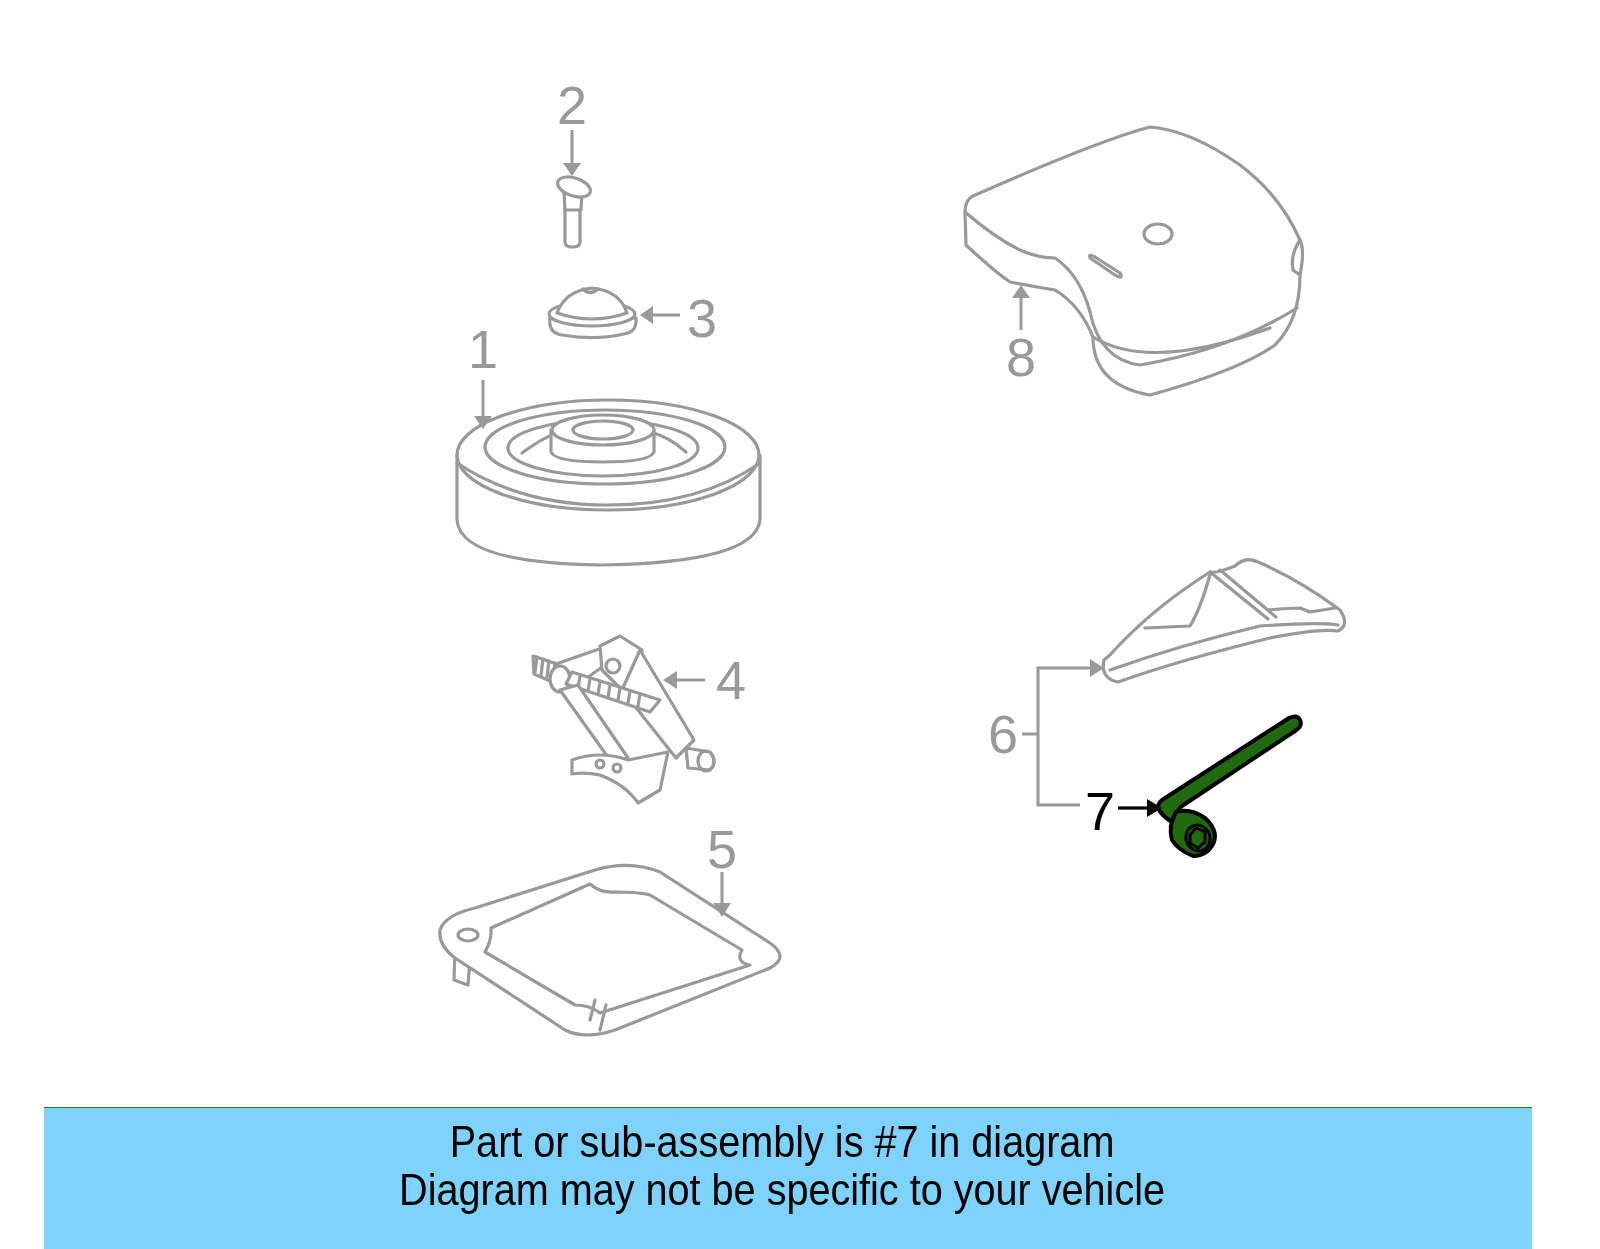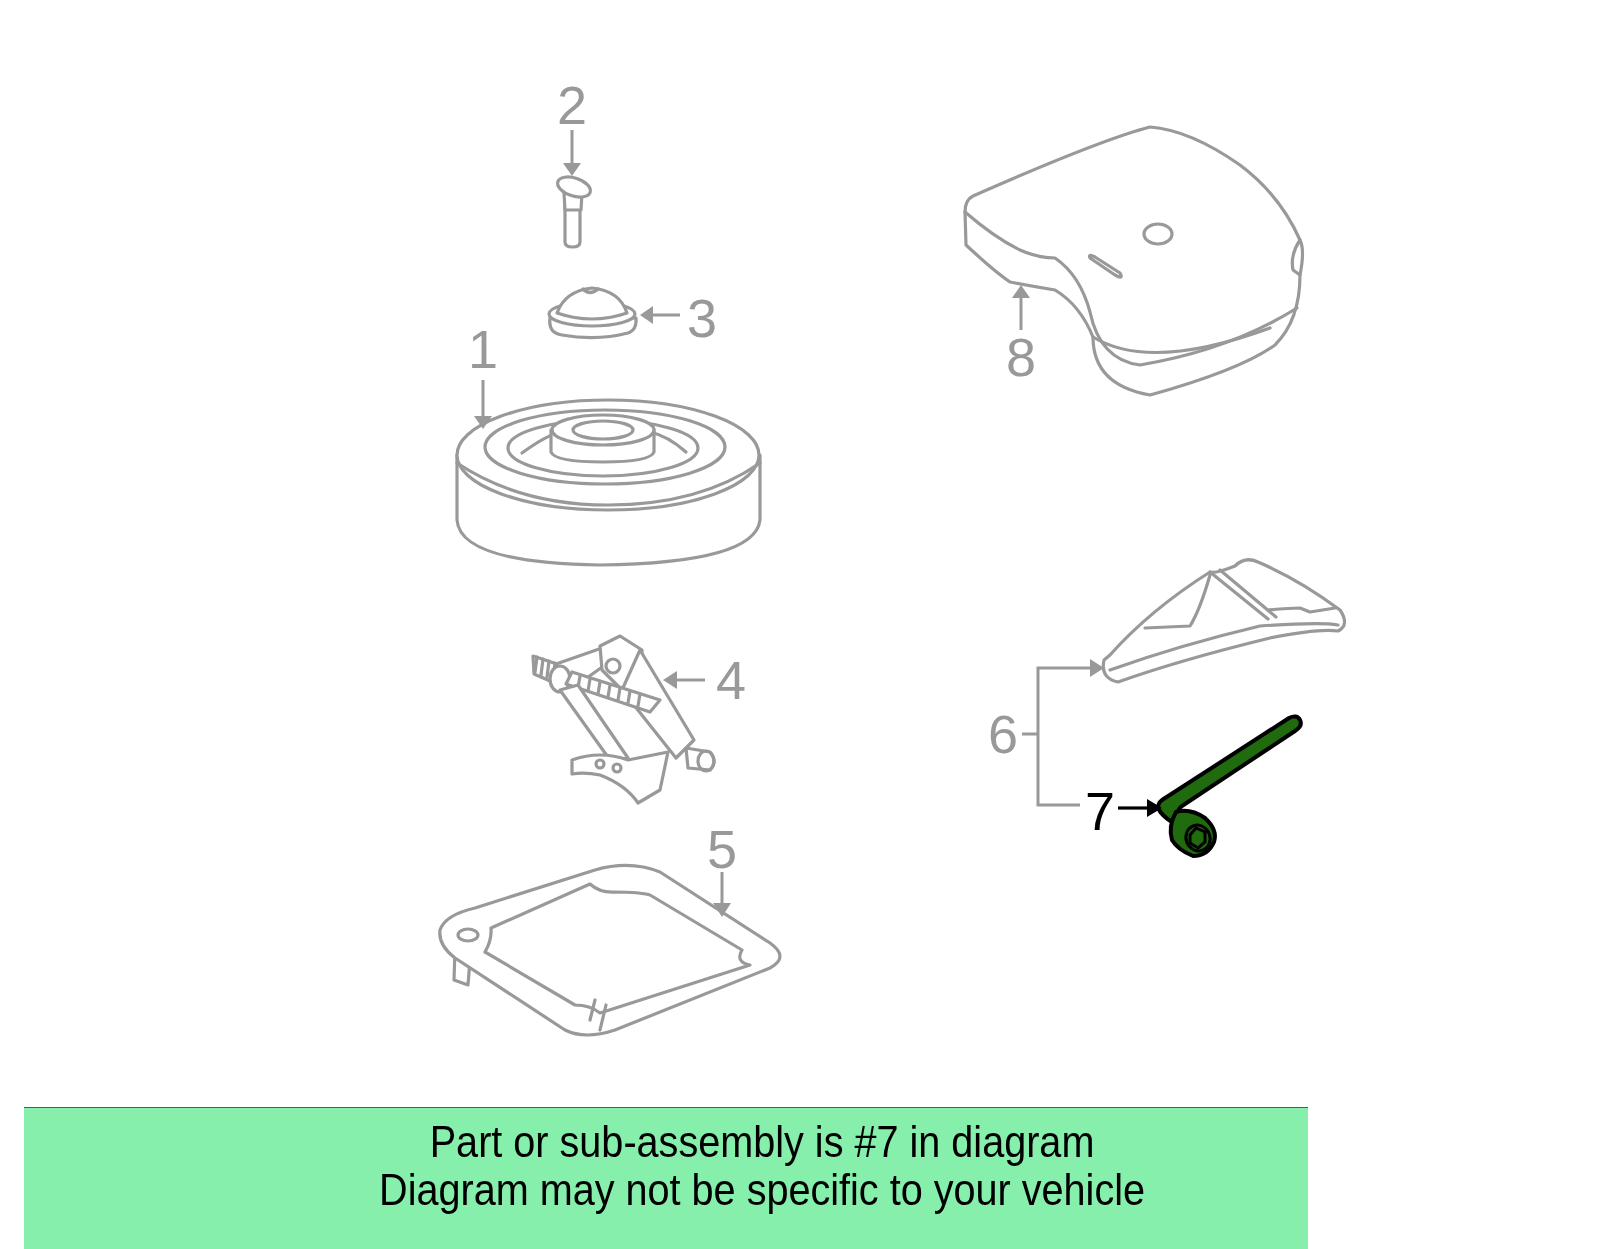--- a/index.html
+++ b/index.html
@@ -8,21 +8,21 @@
     .part { fill: none; stroke: #999999; stroke-width: 3.2; stroke-linejoin: round; stroke-linecap: round; }
     .part-fill { fill: #ffffff; stroke: #999999; stroke-width: 3.2; stroke-linejoin: round; stroke-linecap: round; }
     .leader { fill: none; stroke: #999999; stroke-width: 3; }
     .arrowhead { fill: #999999; stroke: none; }
     .callout { font-family: "Liberation Sans", sans-serif; font-size: 54px; fill: #999999; }
     .callout-active { fill: #000000; }
     .leader-active { stroke: #000000; stroke-width: 3.2; }
     .arrowhead-active { fill: #000000; }
     .hl { fill: #1f6b0e; stroke: #000000; stroke-width: 4; stroke-linejoin: round; stroke-linecap: round; }
     .hl-line { fill: none; stroke: #000000; stroke-width: 3; }
-    #banner { position: absolute; left: 24px; top: 1107px; width: 1284px; height: 142px; background: #86efac; border-top: 1px solid #2b7a1a; }
+    #banner { position: absolute; left: 44px; top: 1107px; width: 1488px; height: 142px; background: #7dd3fc; border-top: 1px solid #2b7a1a; }
     #banner .line { position: absolute; left: 0; width: 1488px; text-align: center; color: #000000; font-family: "Liberation Sans", sans-serif; font-size: 44px; line-height: 48px; transform: scaleX(0.9); transform-origin: 46% 50%; }
     #banner .line1 { top: 10px; }
     #banner .line2 { top: 58px; }
   </style>
 </head>
 <body>
 
 <svg id="diagram" viewBox="0 0 1600 1249" xmlns="http://www.w3.org/2000/svg">
 
   <g>

